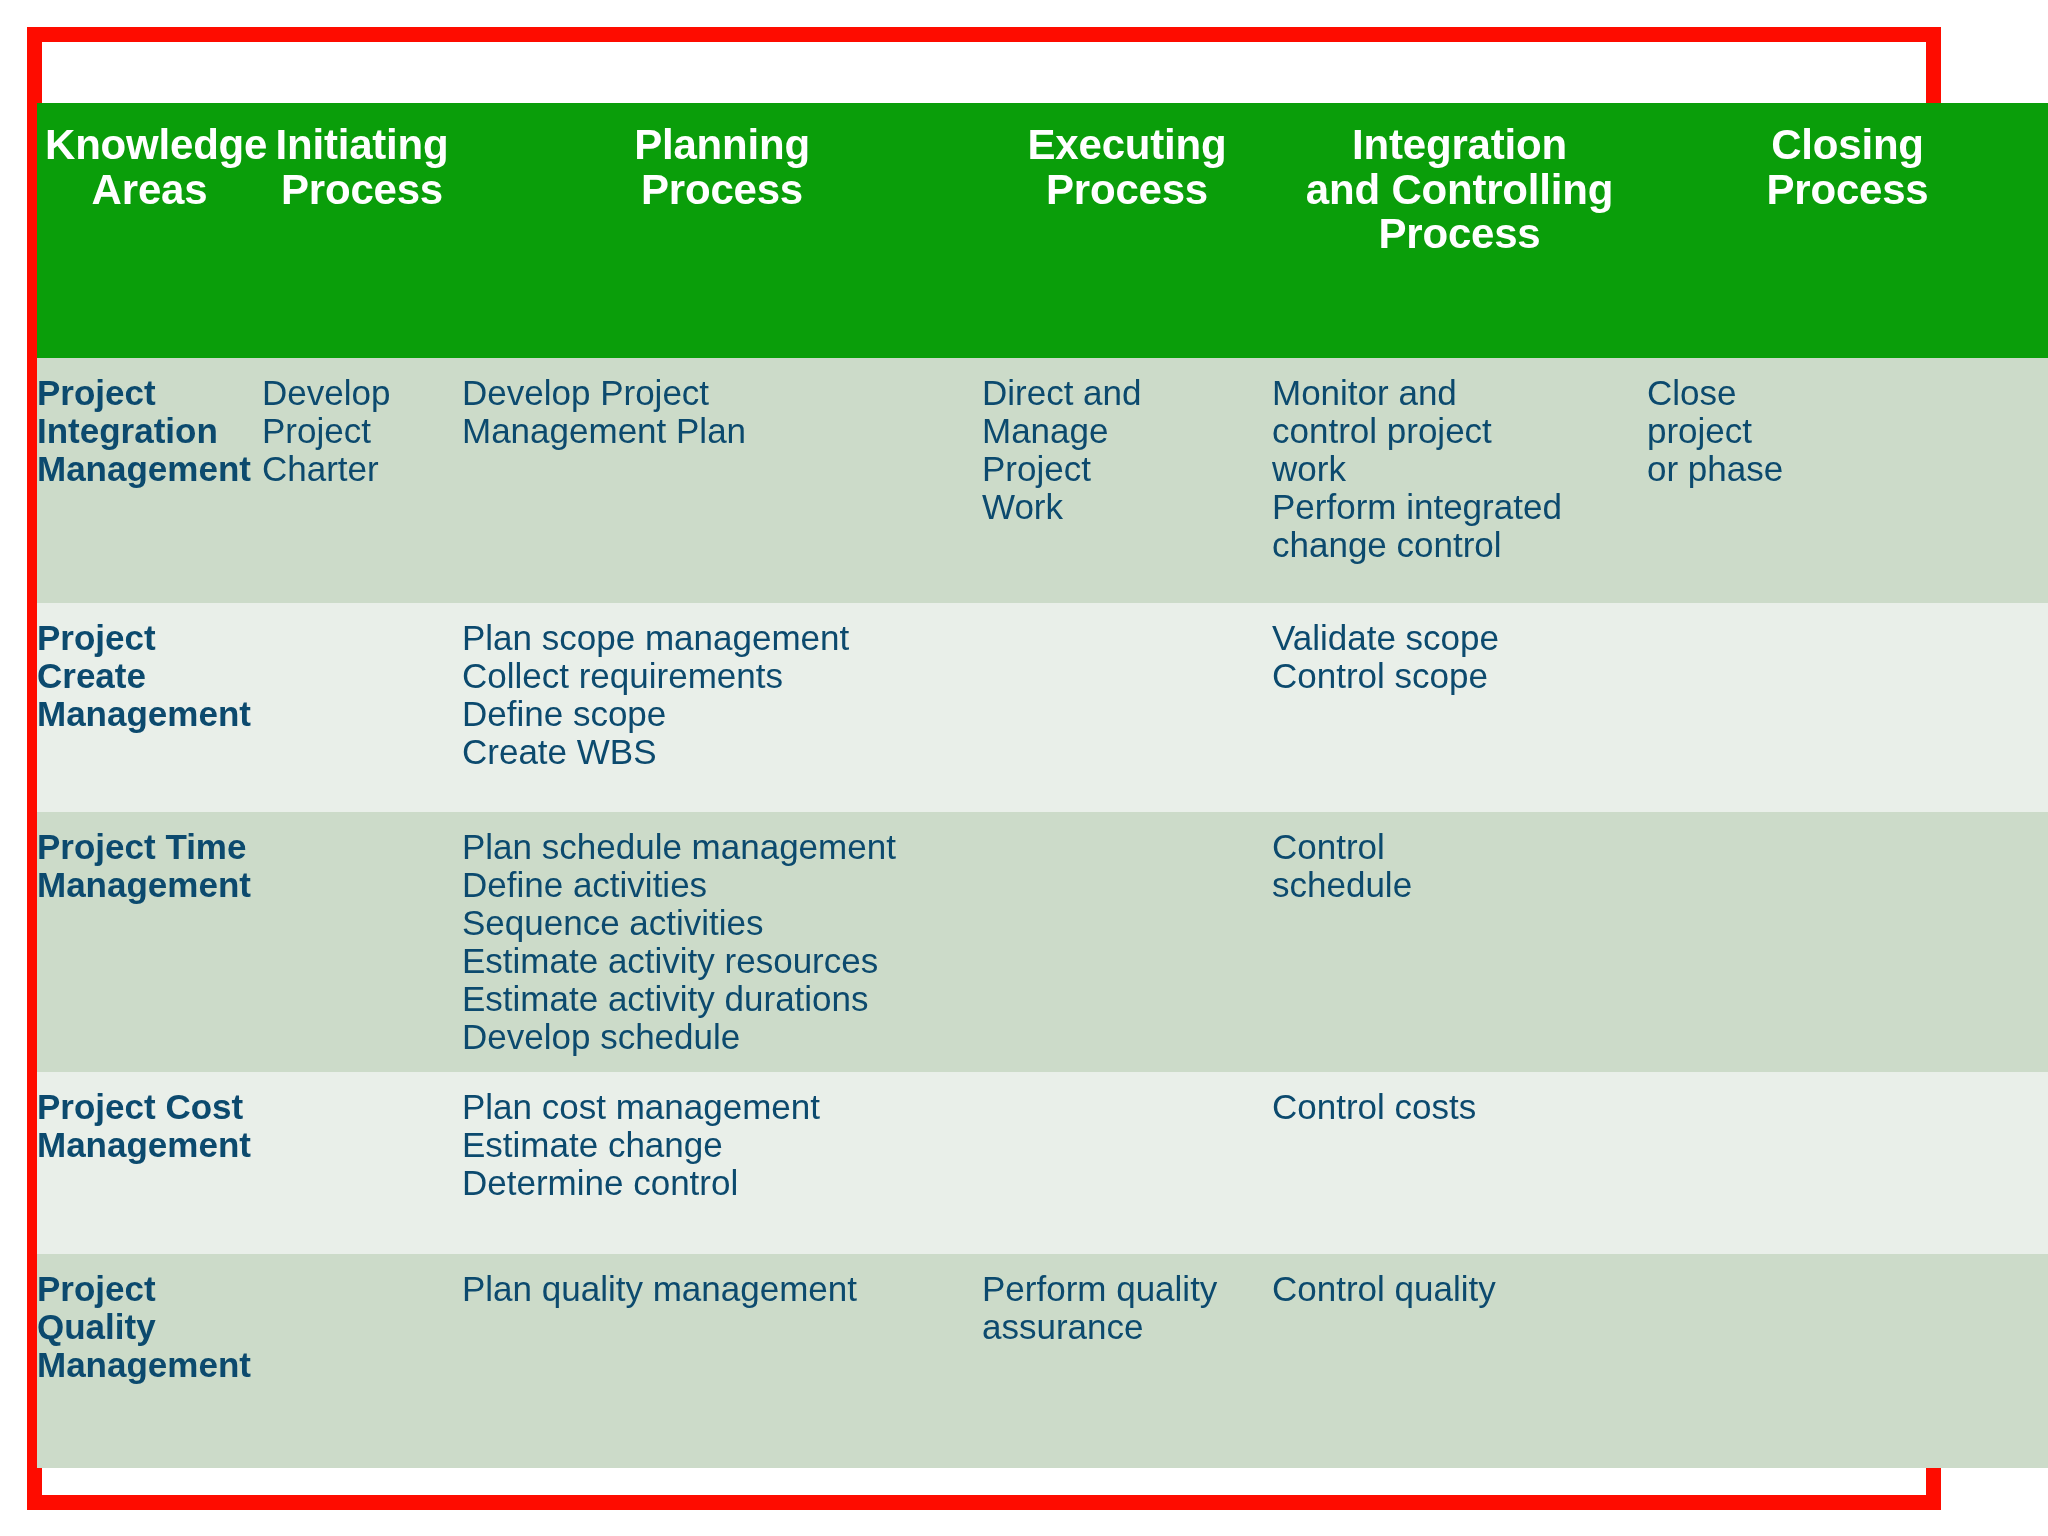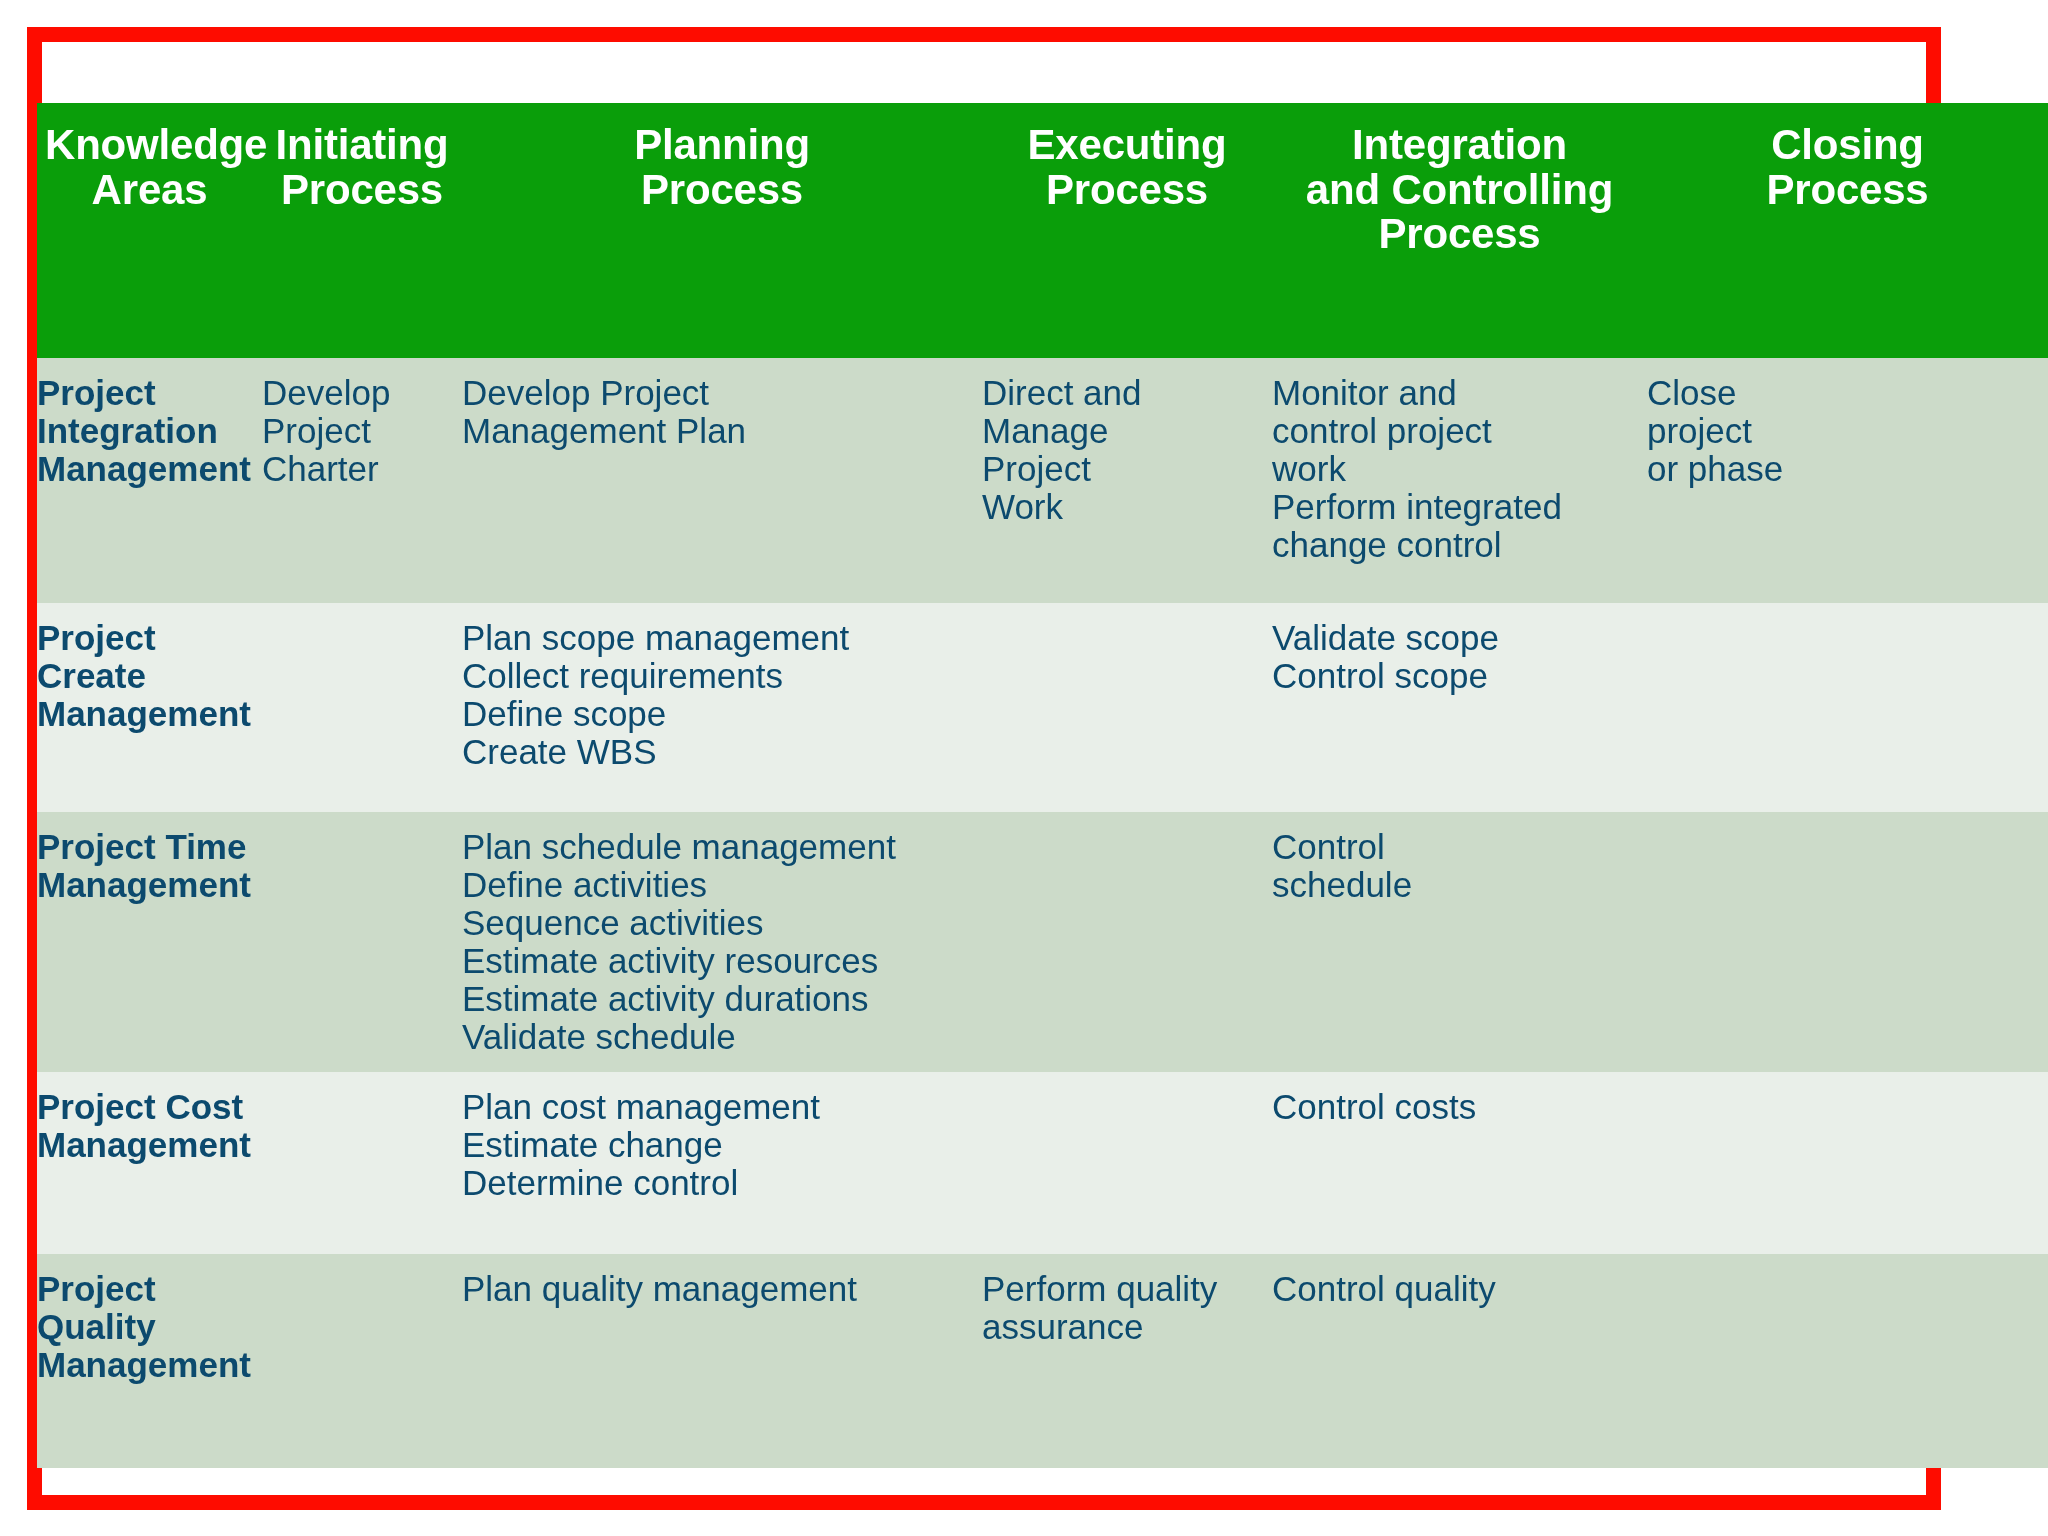--- a/index.html
+++ b/index.html
@@ -206,21 +206,21 @@
         </td>
         <td class="init-cell">
           <span class="empty"></span>
         </td>
         <td class="plan-cell">
           <span class="line">Plan schedule management</span>
           <span class="line">Define activities</span>
           <span class="line">Sequence activities</span>
           <span class="line">Estimate activity resources</span>
           <span class="line">Estimate activity durations</span>
-          <span class="line">Validate schedule</span>
+          <span class="line">Develop schedule</span>
         </td>
         <td class="exec-cell">
           <span class="empty"></span>
         </td>
         <td class="mon-cell">
           <span class="line">Control</span>
           <span class="line">schedule</span>
         </td>
         <td class="clos-cell">
           <span class="empty"></span>

